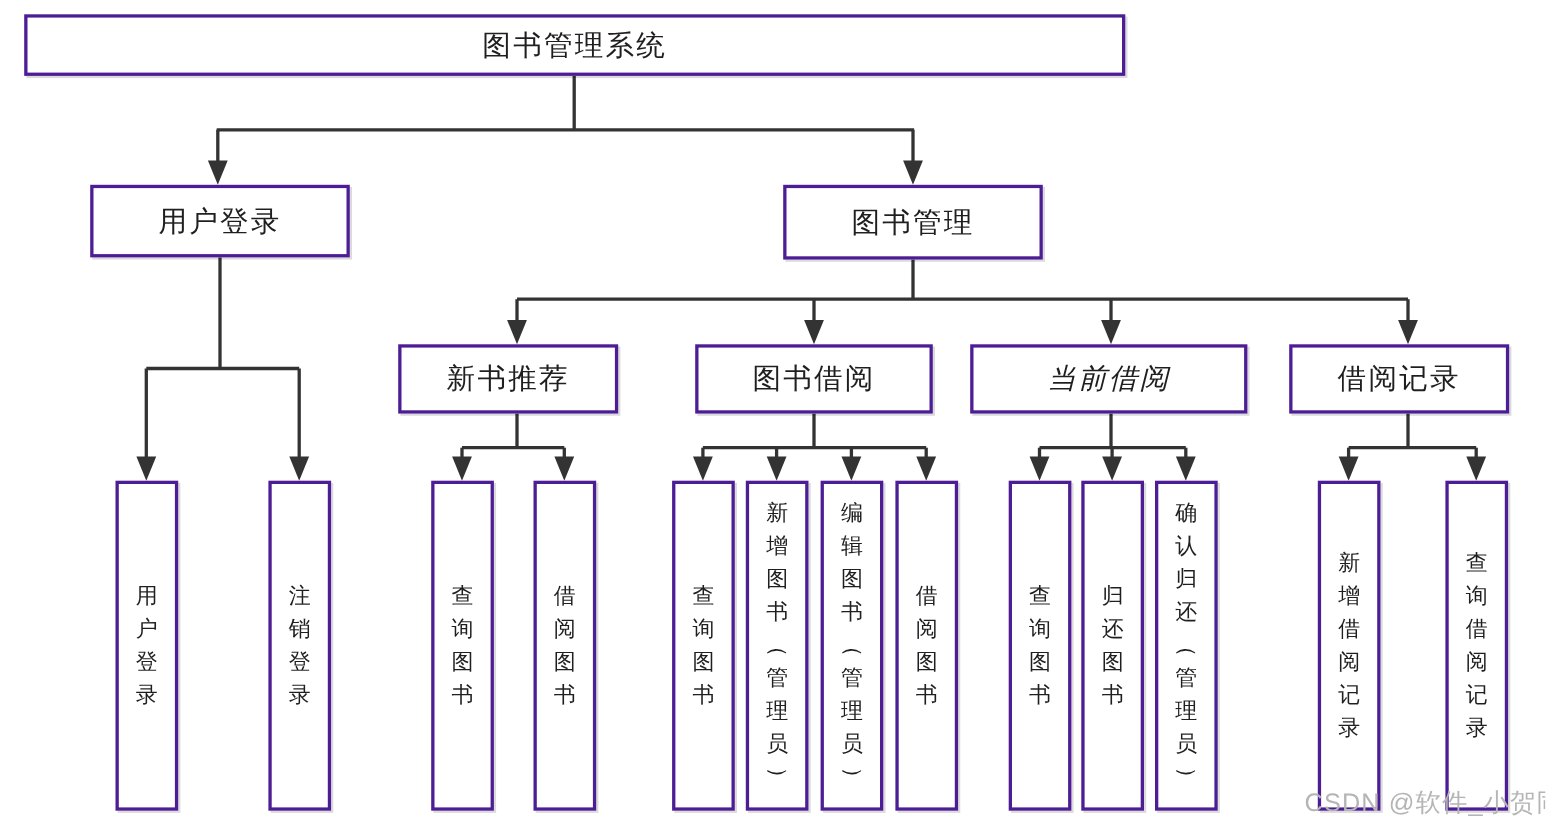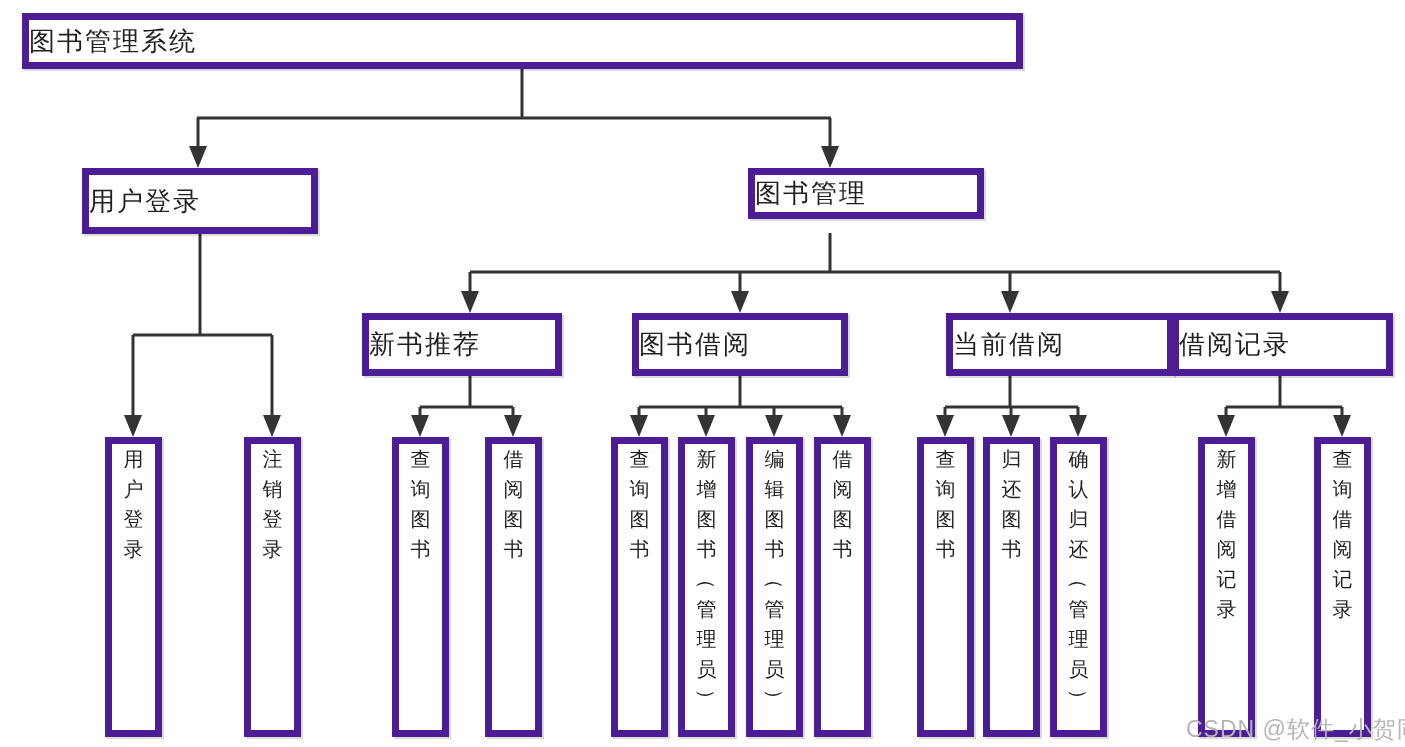--- a/index.html
+++ b/index.html
@@ -9,23 +9,23 @@
     background:#ffffff;
     font-family:"Liberation Sans","DejaVu Sans",sans-serif;
     color:#1f1f1f;
     overflow:hidden;
   }
   #wires{position:absolute;left:0;top:0;z-index:0;}
   .node{
     position:absolute;
     box-sizing:border-box;
     background:#ffffff;
-    border:7px solid #4c1d95;
+    border:3px solid #4c1d95;
     box-shadow:2px 2px 0 rgba(0,0,0,0.14);
-    display:flex;align-items:center;
+    display:flex;align-items:center;justify-content:center;
     z-index:1;
   }
   .hlabel{
     font-size:26px;
     letter-spacing:2px;
     color:#1f1f1f;
     white-space:nowrap;
   }
   .vbox{
     top:437px;width:57px;height:300px;
@@ -118,34 +118,34 @@
     </g>
   </svg>
 
   <div class="node" style="left:22px;top:13px;width:1001px;height:56px;">
     <span class="hlabel">图书管理系统</span>
   </div>
 
   <div class="node" style="left:82px;top:168px;width:236px;height:66px;">
     <span class="hlabel">用户登录</span>
   </div>
-  <div class="node" style="left:712px;top:168px;width:236px;height:51px;margin-left:36px;">
+  <div class="node" style="left:712px;top:168px;width:236px;height:68px;">
     <span class="hlabel">图书管理</span>
   </div>
 
   <div class="node" style="left:362px;top:313px;width:200px;height:63px;">
     <span class="hlabel">新书推荐</span>
   </div>
   <div class="node" style="left:632px;top:313px;width:216px;height:63px;">
     <span class="hlabel">图书借阅</span>
   </div>
-  <div class="node" style="left:946px;top:313px;width:228px;height:63px;">
+  <div class="node" style="left:882px;top:313px;width:252px;height:63px;font-style:italic;">
     <span class="hlabel">当前借阅</span>
   </div>
-  <div class="node" style="left:1172px;top:313px;width:221px;height:63px;">
+  <div class="node" style="left:1172px;top:313px;width:200px;height:63px;">
     <span class="hlabel">借阅记录</span>
   </div>
 
   <div class="node vbox" style="left:105px;">
     <span class="vlabel">
         <span>用</span>
         <span>户</span>
         <span>登</span>
         <span>录</span>
       </span>

